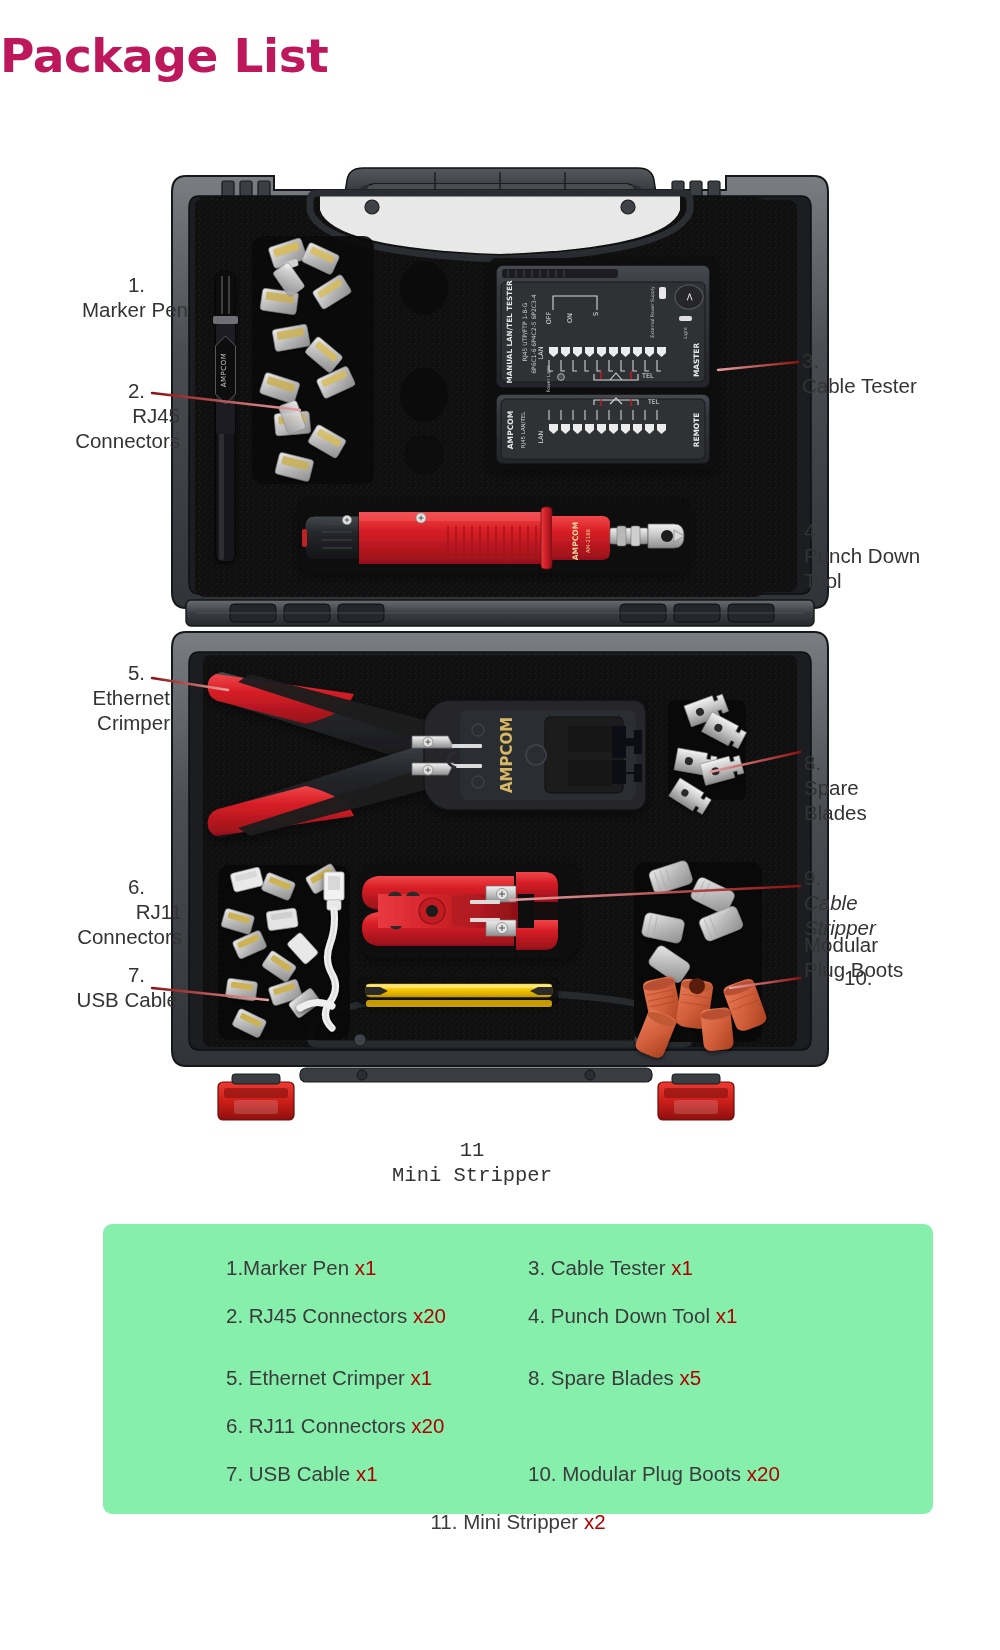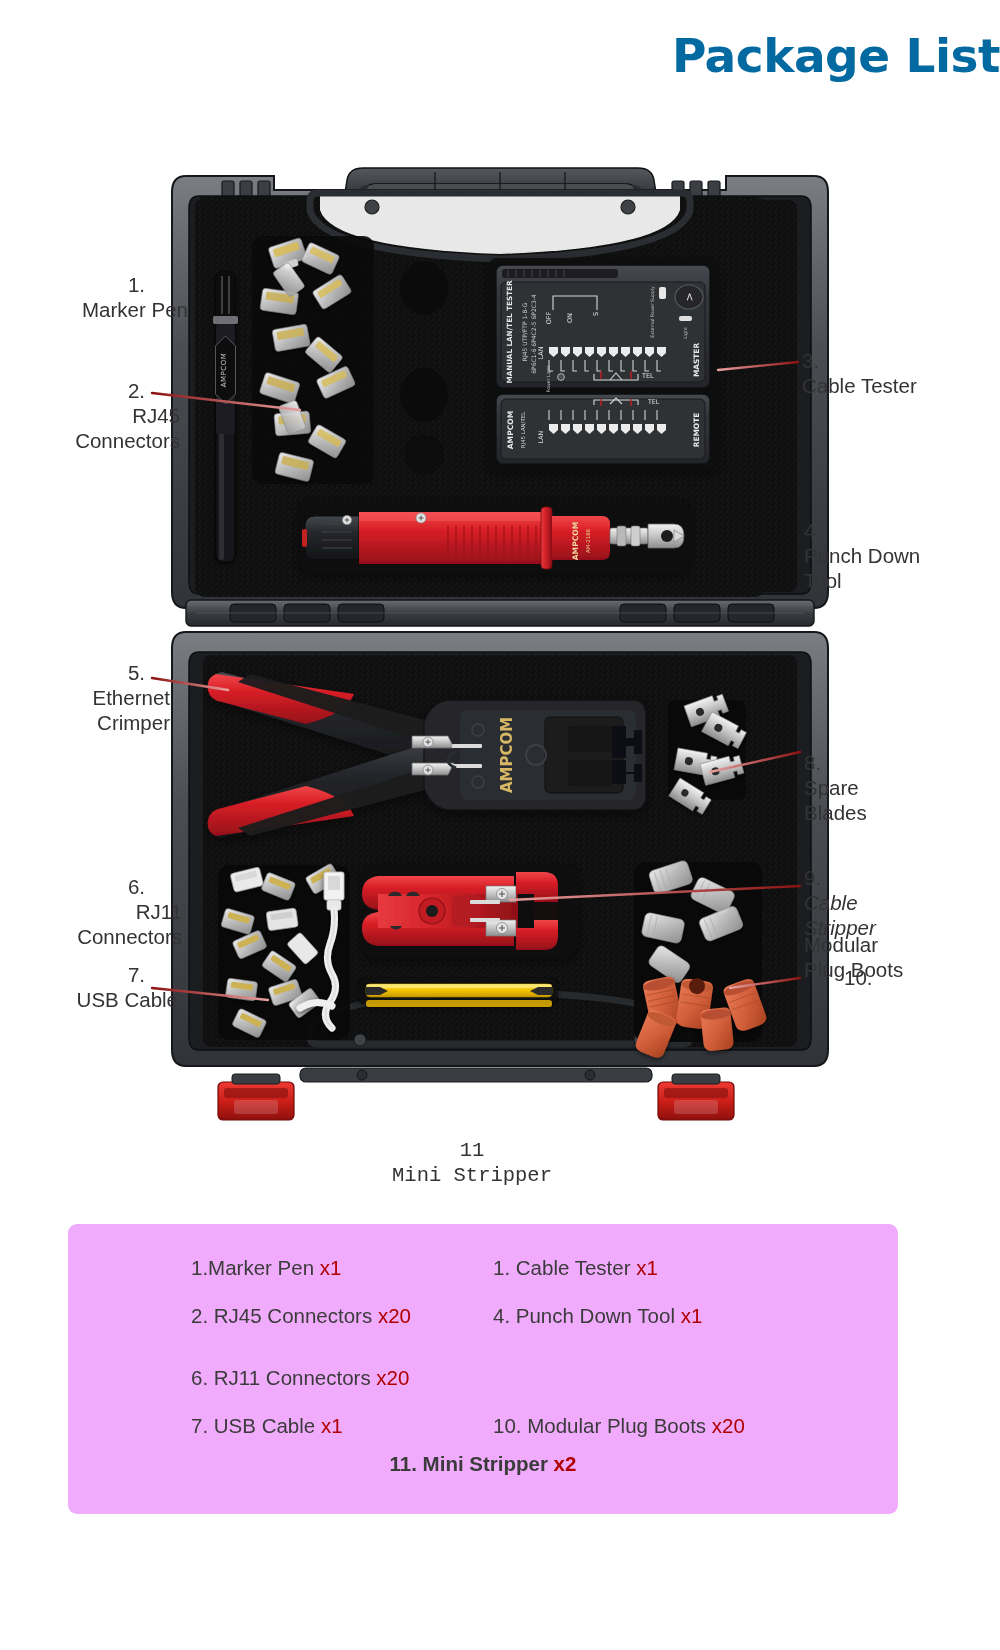--- a/index.html
+++ b/index.html
@@ -8,25 +8,25 @@
     background: #ffffff;
     font-family: "Liberation Sans", sans-serif;
     position: relative;
     overflow: hidden;
   }
 
   
   #title {
     position: absolute;
     top: 28px; left: 0; width: 1000px;
-    text-align: right;
+    text-align: left;
     font-size: 47px;
     font-weight: bold;
     letter-spacing: -0.5px;
-    color: #0369a1;
+    color: #be185d;
     font-family: "DejaVu Sans", sans-serif;
   }
 
   
   #scene { position: absolute; top: 0; left: 0; width: 1000px; height: 1210px; }
   #scene svg { display: block; }
 
   
   .callout {
     position: absolute;
@@ -35,36 +35,36 @@
     line-height: 25px;
     white-space: pre-line;
   }
   .callout.right { text-align: left; }
   .callout.left  { text-align: right; }
   .callout.center{ text-align: center; font-family: Liberation Mono, monospace; }
 
   
   #legend {
     position: absolute;
-    left: 68px; top: 1224px;
+    left: 103px; top: 1224px;
     width: 830px; height: 290px;
-    background: #f0abfc;
+    background: #86efac;
     border-radius: 9px;
   }
   .legend-grid {
     position: absolute;
     top: 20px; left: 0; width: 830px;
   }
   .legend-row { display: flex; height: 48px; align-items: center; }
   .legend-row .col-a { width: 415px; text-align: left; padding-left: 123px; }
   .legend-row .col-b { width: 415px; text-align: left; padding-left: 10px; }
   .legend-row.gap { height: 14px; }
   .legend-item { font-size: 20.5px; color: #3b3b3b; white-space: nowrap; }
   .legend-item .qty { color: #b00000; }
-  .legend-final { text-align: center; font-size: 20.5px; color: #3b3b3b; margin-top: 2px; font-weight: bold; }
+  .legend-final { text-align: center; font-size: 20.5px; color: #3b3b3b; margin-top: 12px; }
   .legend-final .qty { color: #b00000; }
 </style>
 </head>
 <body>
 
 <div id="title">Package List</div>
 
 <div id="scene">
 <svg width="1000" height="1210" viewBox="0 0 1000 1210" xmlns="http://www.w3.org/2000/svg">
   <defs>
@@ -772,30 +772,34 @@
 Plug Boots</div>
 
 <div class="callout center" style="left:372px; top:1138px; width:200px;">11</div>
 <div class="callout center" style="left:372px; top:1163px; width:200px;">Mini Stripper</div>
 
 <div id="legend">
   <div class="legend-grid">
 
     <div class="legend-row">
       <div class="col-a"><span class="legend-item"><span>1.Marker Pen </span><span class="qty">x1</span></span></div>
-      <div class="col-b"><span class="legend-item"><span>1. Cable Tester </span><span class="qty">x1</span></span></div>
+      <div class="col-b"><span class="legend-item"><span>3. Cable Tester </span><span class="qty">x1</span></span></div>
     </div>
 
     <div class="legend-row">
       <div class="col-a"><span class="legend-item"><span>2. RJ45 Connectors </span><span class="qty">x20</span></span></div>
       <div class="col-b"><span class="legend-item"><span>4. Punch Down Tool </span><span class="qty">x1</span></span></div>
     </div>
 
     <div class="legend-row gap"></div>
 
+    <div class="legend-row">
+      <div class="col-a"><span class="legend-item"><span>5. Ethernet Crimper </span><span class="qty">x1</span></span></div>
+      <div class="col-b"><span class="legend-item"><span>8. Spare Blades </span><span class="qty">x5</span></span></div>
+    </div>
 
     <div class="legend-row">
       <div class="col-a"><span class="legend-item"><span>6. RJ11 Connectors </span><span class="qty">x20</span></span></div>
     </div>
 
     <div class="legend-row">
       <div class="col-a"><span class="legend-item"><span>7. USB Cable </span><span class="qty">x1</span></span></div>
       <div class="col-b"><span class="legend-item"><span>10. Modular Plug Boots </span><span class="qty">x20</span></span></div>
     </div>
 

